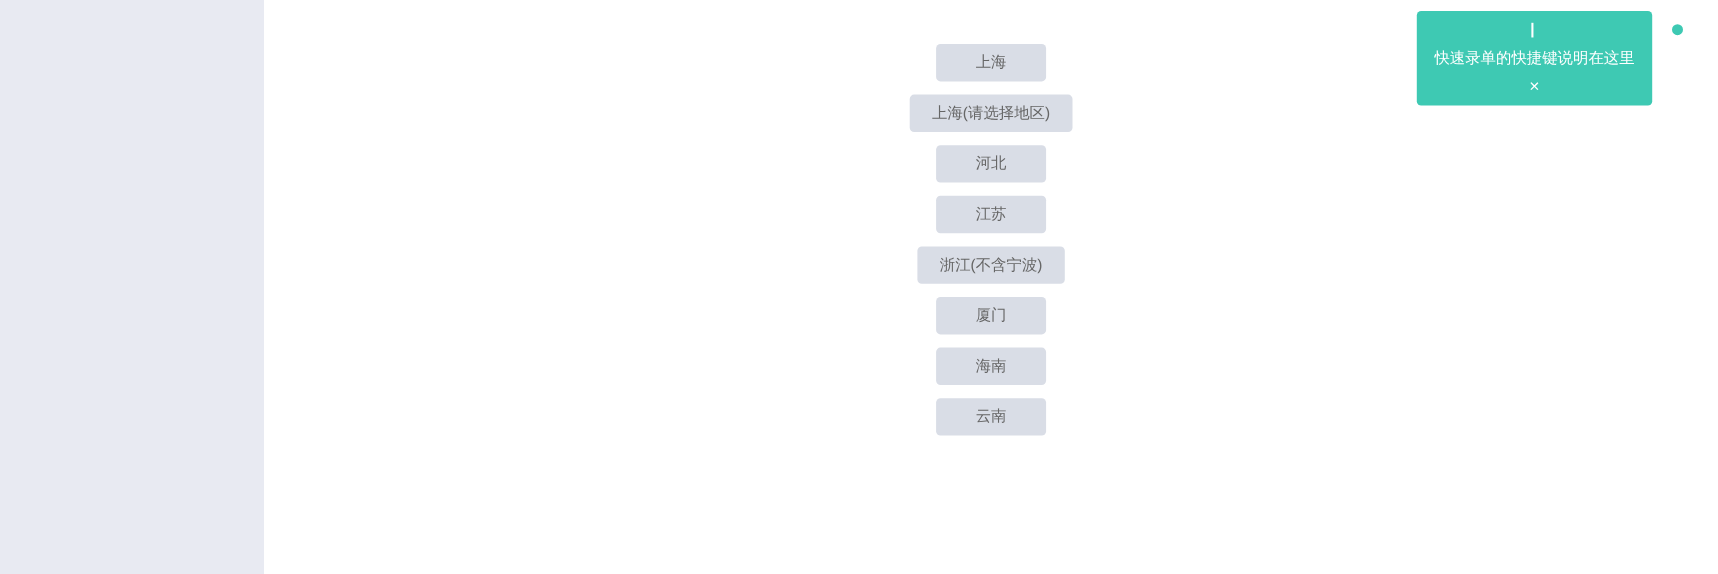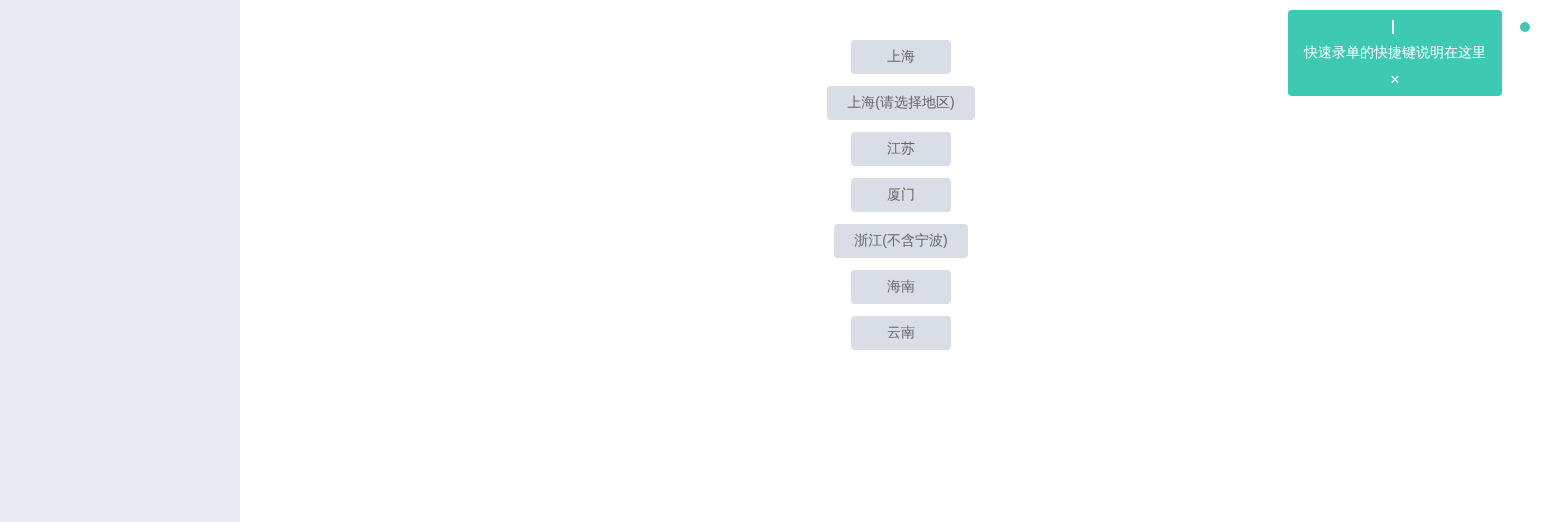--- a/index.html
+++ b/index.html
@@ -110,23 +110,24 @@
 </head>
 <body>
 
 <div class="sidebar"></div>
 
 <div class="main-content">
   <div class="region-buttons">
 
   <button class="region-btn">上海</button>
       <button class="region-btn">上海(请选择地区)</button>
+      <button class="region-btn">河北</button>
       <button class="region-btn">江苏</button>
+      <button class="region-btn">浙江(不含宁波)</button>
       <button class="region-btn">厦门</button>
-      <button class="region-btn">浙江(不含宁波)</button>
       <button class="region-btn">海南</button>
       <button class="region-btn">云南</button>
     </div>
 </div>
 
 <div class="tooltip-bar">
   <span>快速录单的快捷键说明在这里</span>
   <button class="tooltip-close">×</button>
 </div>
 

